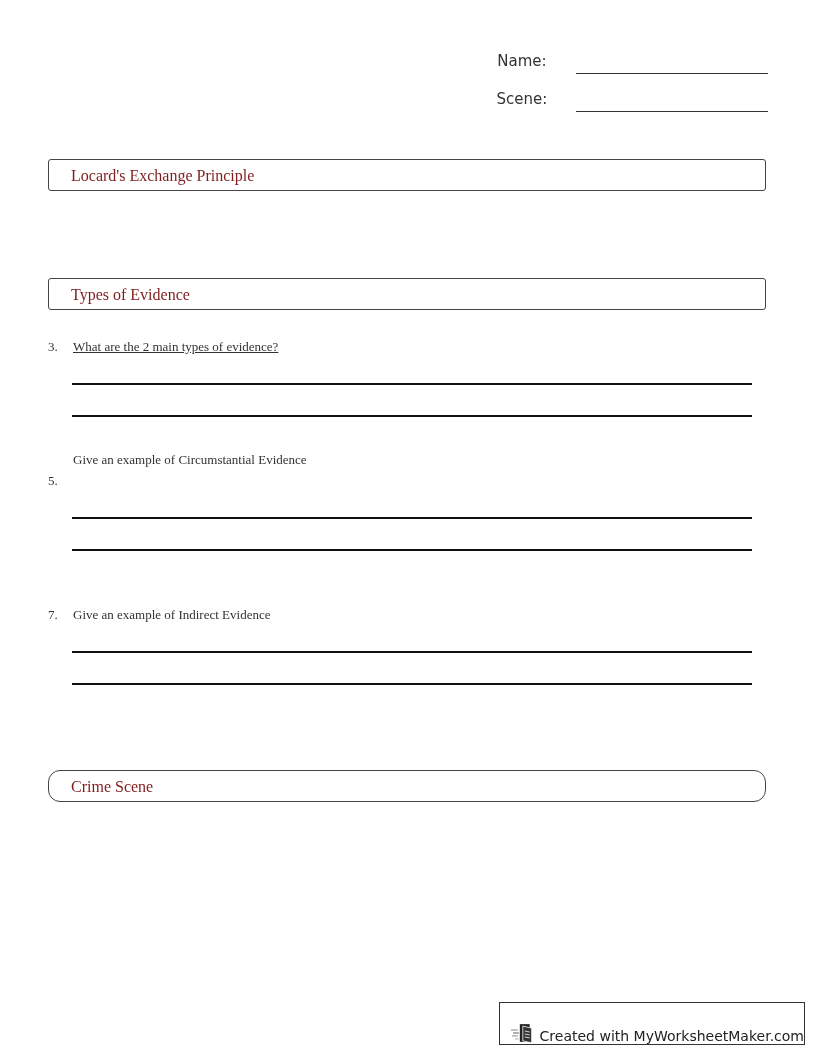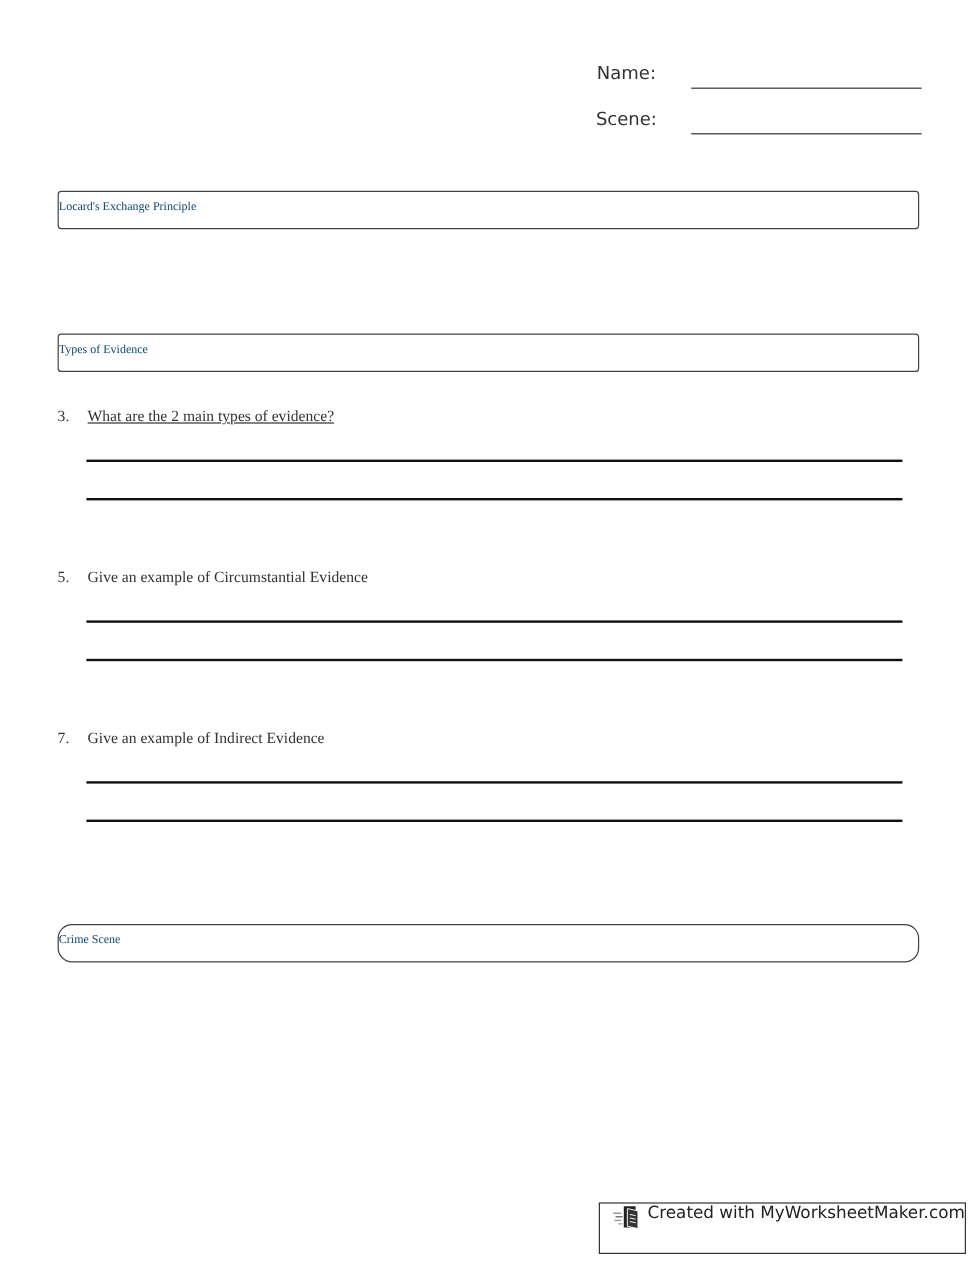--- a/index.html
+++ b/index.html
@@ -1,24 +1,24 @@
 <!DOCTYPE html>
 <html><head>
   <meta charset="utf-8">
   <style>
     html, body { margin: 0; padding: 0; background: #ffffff; }
     body { width: 816px; height: 1056px; position: relative; overflow: hidden; color: #222; }
     .hdr-label { position: absolute; font-family: "DejaVu Sans", sans-serif; font-size: 15px; color: #333; text-align: center; width: 100px; }
     .hdr-line { position: absolute; height: 0; border-top: 1.3px solid #333; }
     .section { position: absolute; left: 48px; width: 718px; height: 32px; border: 1.3px solid #444; border-radius: 3px; box-sizing: border-box; }
-    .section-label { position: absolute; left: 0; top: 7px; font-family: "Liberation Serif", serif; font-size: 10px; color: #0c4a6e; }
+    .section-label { position: absolute; left: 22px; top: 7px; font-family: "Liberation Serif", serif; font-size: 16px; color: #7f1d1d; }
     .q-num { position: absolute; left: 48px; font-family: "Liberation Serif", serif; font-size: 13px; color: #333; }
     .q-text { position: absolute; left: 73px; font-family: "Liberation Serif", serif; font-size: 13px; color: #333; }
     .ans-line { position: absolute; left: 72px; width: 680px; height: 0; border-top: 2px solid #111; }
-    .badge { position: absolute; left: 499px; top: 1002px; width: 306px; height: 43px; border: 1.3px solid #333; box-sizing: border-box; display: flex; align-items: flex-start; }
+    .badge { position: absolute; left: 499px; top: 1002px; width: 306px; height: 43px; border: 1.3px solid #333; box-sizing: border-box; display: flex; align-items: flex-end; }
     .badge-icon { margin-left: 10px; width: 26px; height: 22px; }
     .badge-text { margin-left: 4px; font-family: "DejaVu Sans", sans-serif; font-size: 14px; color: #222; white-space: nowrap; }
   </style>
 </head>
 <body>
 
 <span class="hdr-label" style="left:472px; top:52px;">Name:</span>
 <div class="hdr-line" style="left:576px; top:73px; width:192px;"></div>
 
 <span class="hdr-label" style="left:472px; top:90px;">Scene:</span>
@@ -31,21 +31,21 @@
 <div class="section" style="top:278px;">
   <span class="section-label">Types of Evidence</span>
 </div>
 
 <span class="q-num" style="top:339px;">3.</span>
 <span class="q-text" style="top:339px;text-decoration:underline;">What are the 2 main types of evidence?</span>
 <div class="ans-line" style="top:383px;"></div>
 <div class="ans-line" style="top:415px;"></div>
 
 <span class="q-num" style="top:473px;">5.</span>
-<span class="q-text" style="top:473px;">Give an example of Circumstantial Evidence</span>
+<span class="q-text" style="top:452px;">Give an example of Circumstantial Evidence</span>
 <div class="ans-line" style="top:517px;"></div>
 <div class="ans-line" style="top:549px;"></div>
 
 <span class="q-num" style="top:607px;">7.</span>
 <span class="q-text" style="top:607px;">Give an example of Indirect Evidence</span>
 <div class="ans-line" style="top:651px;"></div>
 <div class="ans-line" style="top:683px;"></div>
 
 <div class="section" style="top:770px;border-radius:12px;">
   <span class="section-label">Crime Scene</span>

